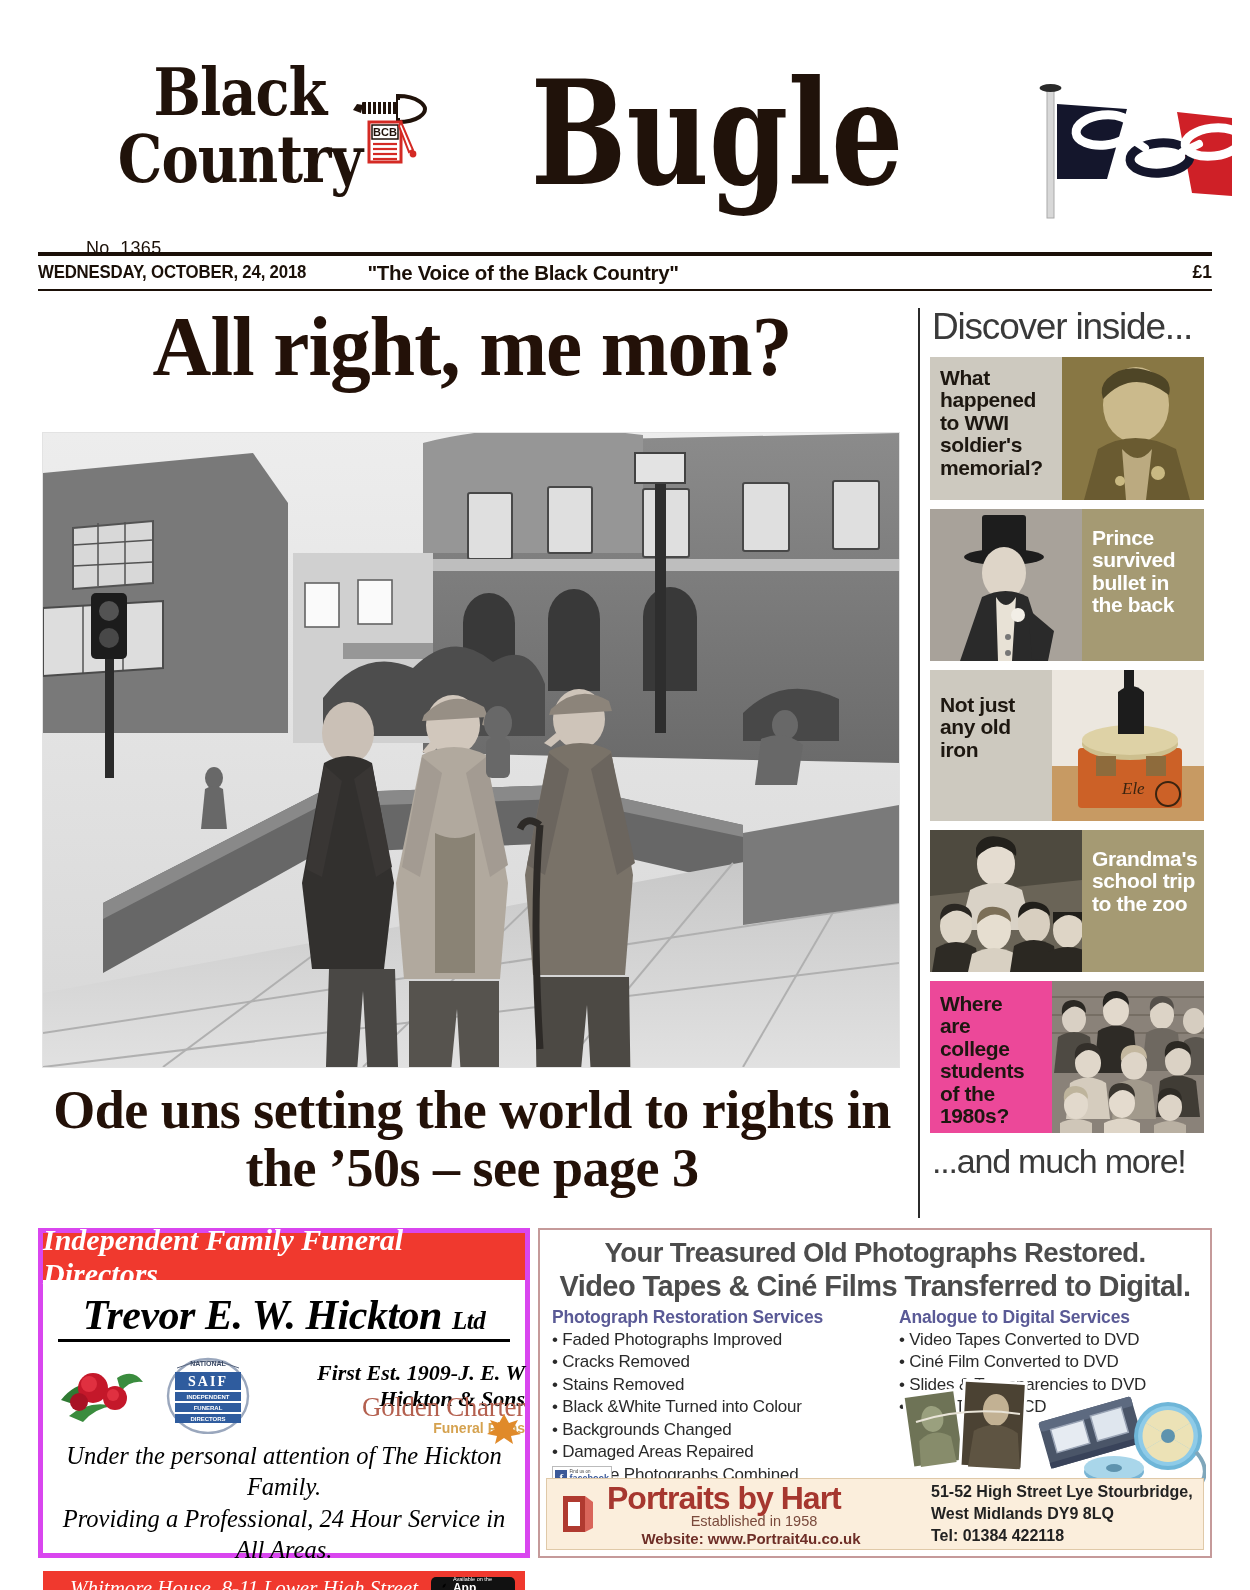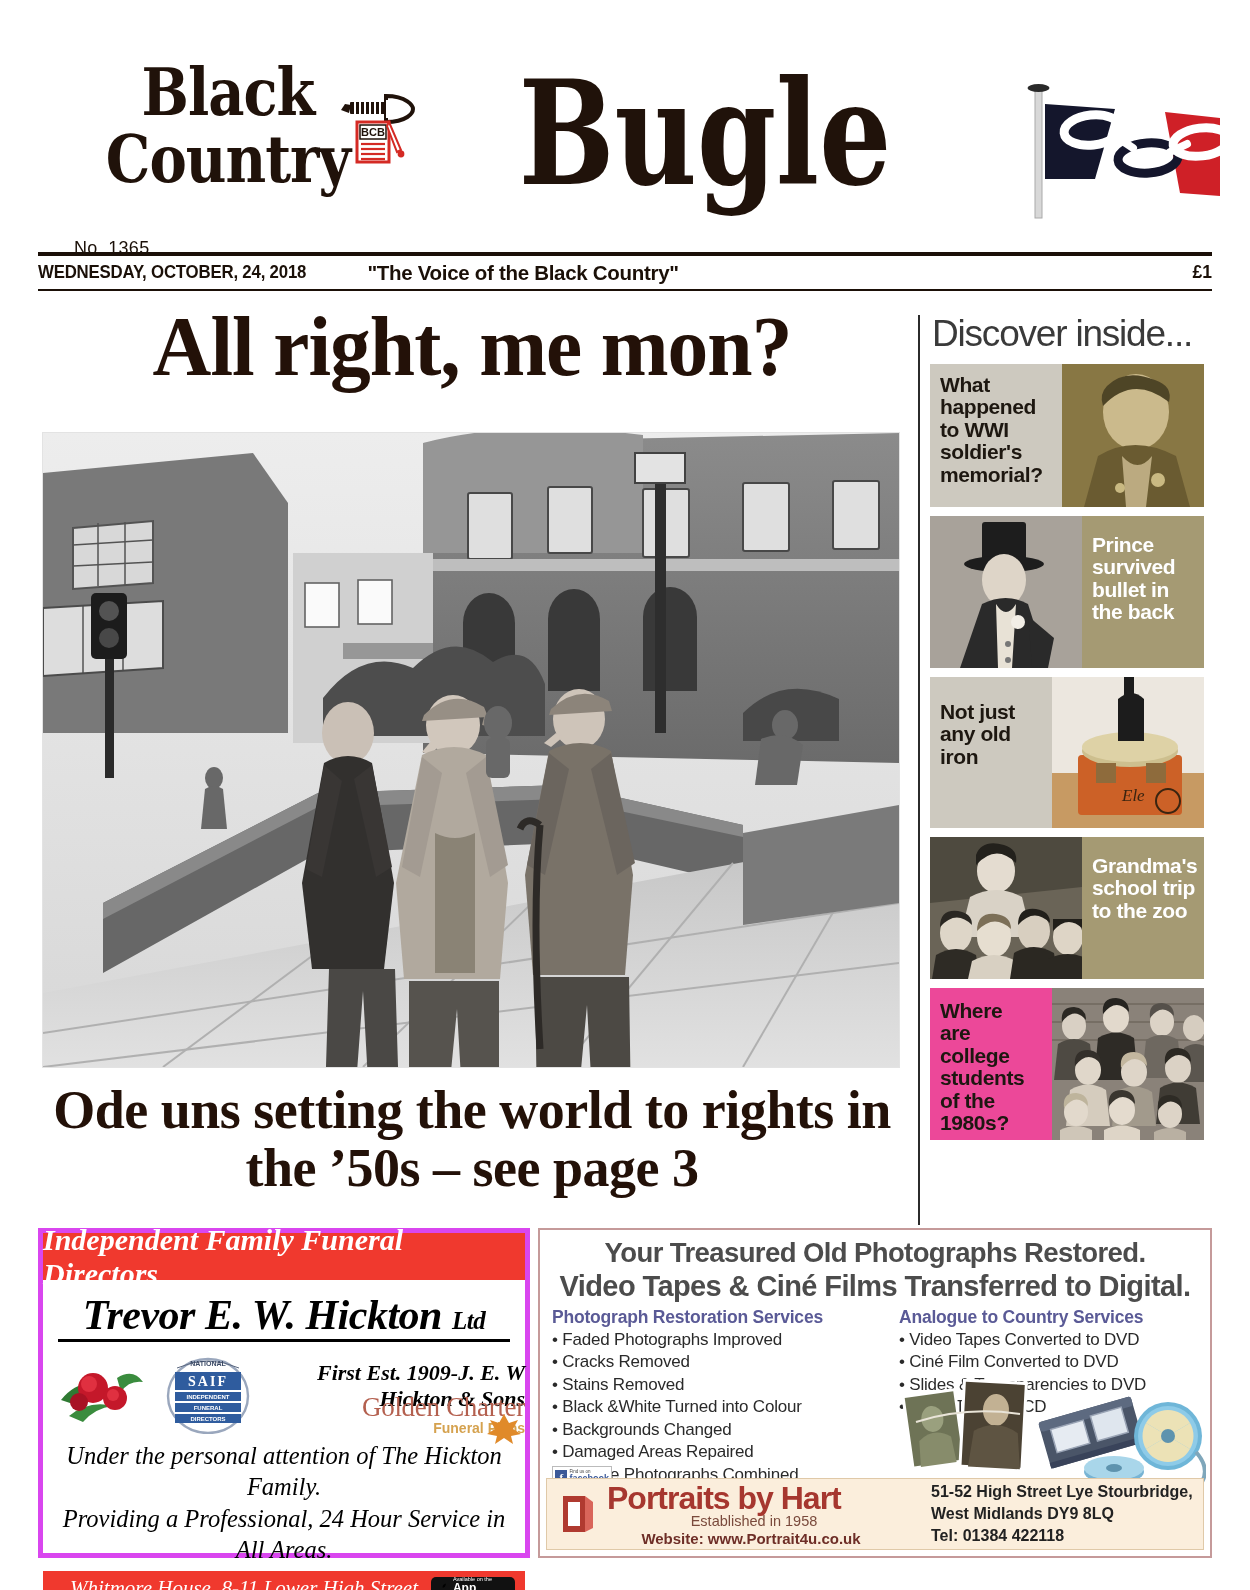--- a/index.html
+++ b/index.html
@@ -5,21 +5,21 @@
   html,body{margin:0;padding:0;background:#fff;}
   body{
     width:1250px;height:1590px;overflow:hidden;
     font-family:"Liberation Sans", sans-serif;
     color:#1b1008;
     position:relative;
   }
   .page{position:absolute;inset:0;width:1250px;height:1590px;}
 
   
-  .masthead{position:absolute;left:30px;top:28px;width:1174px;height:205px;}
+  .masthead{position:absolute;left:42px;top:28px;width:1174px;height:205px;}
   .mh-black{
     position:absolute;left:38px;top:30px;width:320px;
     font-family:"DejaVu Serif", serif;font-weight:700;
     font-size:56px;line-height:1.02;letter-spacing:-1px;
     color:#20120a;text-align:center;
     font-variant:normal;
     transform:scaleY(1.18);transform-origin:top center;
   }
   .blackletter{font-family:"DejaVu Serif", serif;font-weight:700;font-style:normal;}
   .mh-bugle{
@@ -60,21 +60,21 @@
   }
   .photo-frame svg{display:block;width:100%;height:100%;}
   .caption{
     position:absolute;left:42px;top:1082px;width:860px;
     font-family:"Liberation Serif", serif;font-weight:700;
     font-size:54px;line-height:1.07;text-align:center;color:#231108;
     letter-spacing:-0.5px;
   }
 
   
-  .sidebar{position:absolute;left:918px;top:315px;width:294px;height:910px;
+  .sidebar{position:absolute;left:918px;top:308px;width:294px;height:910px;
            border-left:2px solid #2b2b2b;padding-left:10px;box-sizing:border-box;}
   .discover-title{
     font-size:37px;font-weight:400;color:#3a3a3a;letter-spacing:-1.2px;
     line-height:1;margin:0 0 12px 2px;
     font-family:"Liberation Sans",sans-serif;
   }
   .promo{position:relative;width:274px;margin-bottom:9px;overflow:hidden;display:flex;}
   .promo .ptext{
     font-weight:700;font-size:21px;line-height:1.07;letter-spacing:-0.4px;
     padding:10px 16px 8px 10px;box-sizing:border-box;display:flex;align-items:center;
@@ -544,20 +544,21 @@
             <path d="M57 118 q13 -17 26 -2 q0 -13 -13 -14 q-15 0 -13 16 Z" fill="#3a362f"></path>
             <path d="M52 142 q18 -9 36 0 l0 16 l-36 0 Z" fill="#ded5c7"></path>
             <ellipse cx="118" cy="126" rx="12" ry="14" fill="#ddd4c7"></ellipse>
             <path d="M106 122 q12 -16 24 -2 q0 -12 -12 -13 q-14 0 -12 15 Z" fill="#2e2b25"></path>
             <path d="M102 144 q16 -8 32 0 l0 14 l-32 0 Z" fill="#b9b0a2"></path>
           </g>
         </svg>
       </div>
     </div>
 
+    <div class="muchmore">...and much more!</div>
   </div>
 
   <div class="ad-left">
     <div class="hick-banner">
       <span>Independent Family Funeral Directors</span>
     </div>
     <div class="hick-name">
       <span>Trevor E. W. Hickton</span>
       <span class="ltd">Ltd</span>
     </div>
@@ -634,21 +635,21 @@
         <div class="svc-li">• Cracks Removed</div>
         <div class="svc-li">• Stains Removed</div>
         <div class="svc-li">• Black &amp;White Turned into Colour</div>
         <div class="svc-li">• Backgrounds Changed</div>
         <div class="svc-li">• Damaged Areas Repaired</div>
         <div class="svc-li">• Multiple Photographs Combined</div>
         <div class="svc-li">• People Selected, Removed &amp; Replaced</div>
         <div class="svc-li">• Canvas Wall Portraits</div>
       </div>
       <div class="svc-col right">
-        <div class="svc-title">Analogue to Country Services</div>
+        <div class="svc-title">Analogue to Digital Services</div>
         <div class="svc-li">• Video Tapes Converted to DVD</div>
         <div class="svc-li">• Ciné Film Converted to DVD</div>
         <div class="svc-li">• Slides &amp; Transparencies to DVD</div>
         <div class="svc-li">• Audio Tapes to CD</div>
       </div>
     </div>
 
     <div class="fb-badge">
       <div class="fb-sq">f</div>
       <div class="fb-txt">

